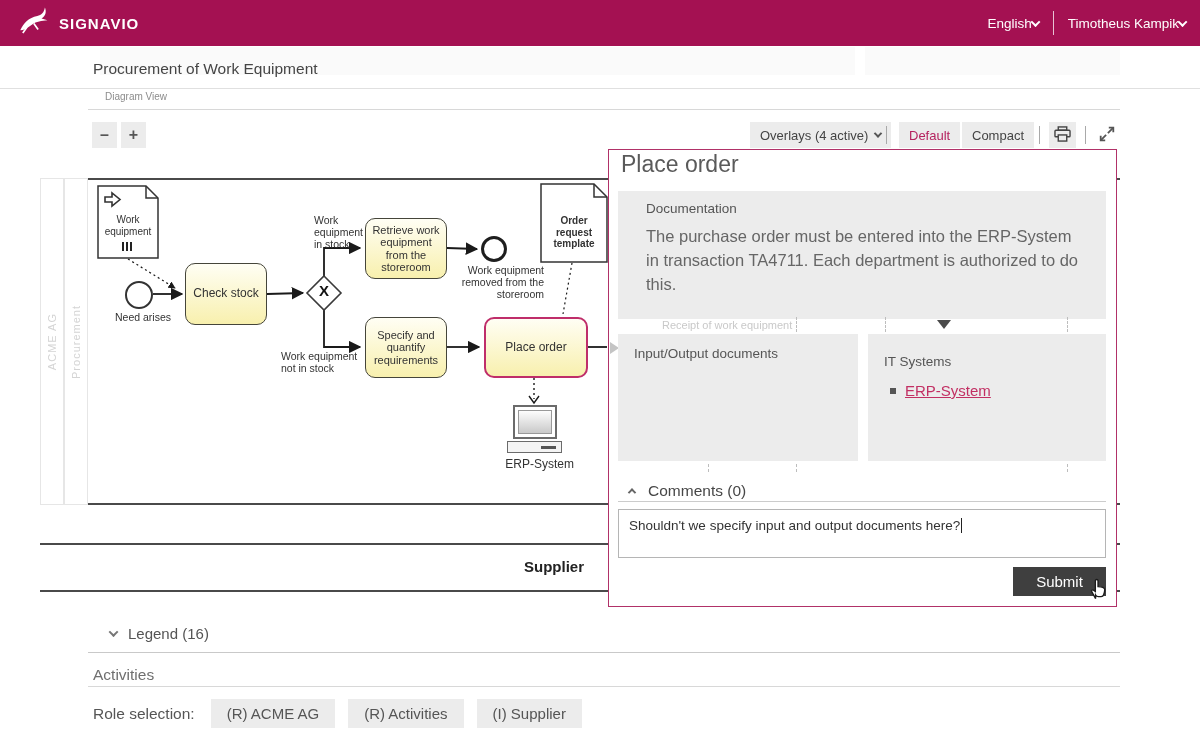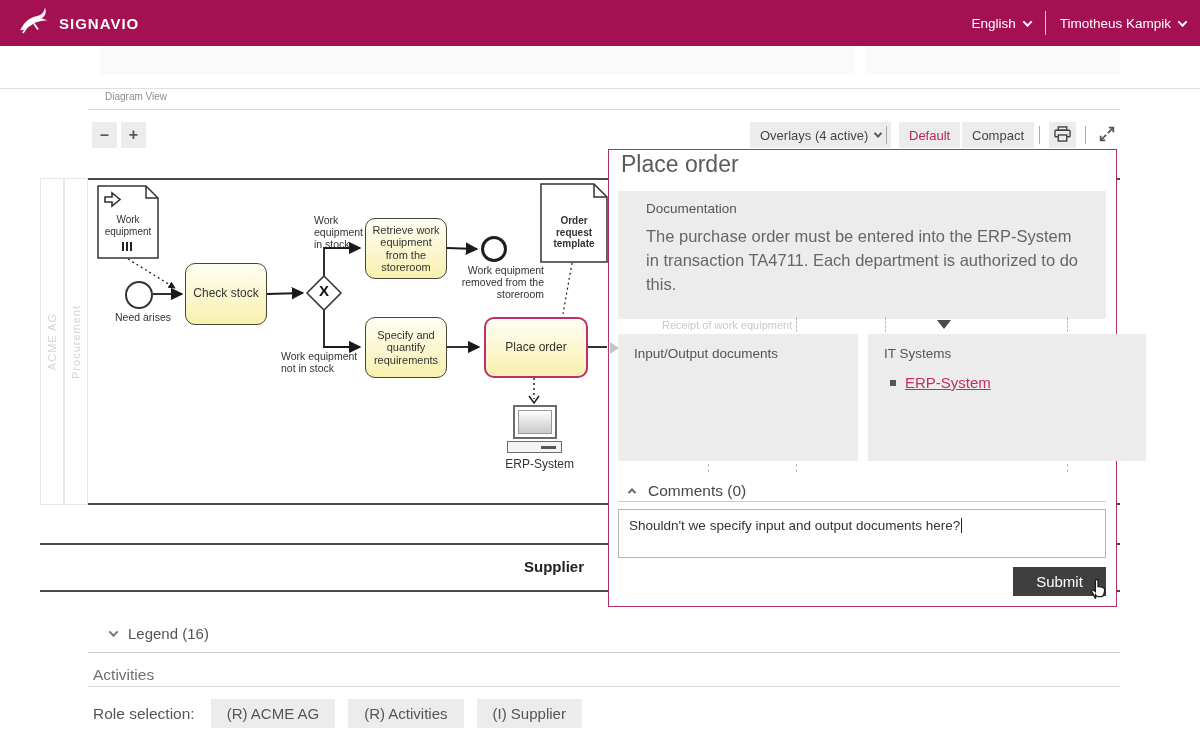--- a/index.html
+++ b/index.html
@@ -6,21 +6,21 @@
   html,body { background:#fff; }
   body { font-family: "Liberation Sans", sans-serif; }
   #app { position:relative; width:1200px; height:738px; overflow:hidden; background:#fff; }
   .abs { position:absolute; }
 
   
   .topbar { position:absolute; left:0; top:0; width:1200px; height:46px; background:#a41152; display:flex; align-items:center; }
   .brand { display:flex; align-items:center; gap:9px; margin-left:16px; }
   .brand-name { color:#fff; font-size:15px; font-weight:bold; letter-spacing:1px; }
   .topbar-right { position:absolute; right:14px; top:0; height:46px; display:flex; align-items:center; gap:14px; color:#fff; font-size:13.5px; }
-  .menu-item { display:flex; align-items:center; gap:8px; cursor:pointer; }
+  .menu-item { display:flex; align-items:center; cursor:pointer; }
   .chev { display:inline-block; width:7px; height:7px; border-right:2px solid currentColor; border-bottom:2px solid currentColor; transform:rotate(45deg) translate(-1px,-1px); }
   .chev-up { transform:rotate(-135deg) translate(-1px,-1px); }
   .top-divider { width:1px; height:24px; background:rgba(255,255,255,.75); }
 
   
   .ghostbox { position:absolute; height:28px; top:47px; background:#fafafa; }
   .page-title { position:absolute; left:93px; top:60px; font-size:15.5px; color:#454545; }
   .rule { position:absolute; background:#e0e0e0; height:1px; }
   .view-label { position:absolute; left:105px; top:91px; font-size:10px; color:#8c8c8c; }
 
@@ -103,20 +103,21 @@
       <span class="top-divider"></span>
       <span class="menu-item">
         <span>Timotheus Kampik</span>
         <span class="chev"></span>
       </span>
     </div>
   </div>
 
   <div class="ghostbox" style="left:100px; width:755px;"></div>
   <div class="ghostbox" style="left:865px; width:255px;"></div>
+  <div class="page-title">Procurement of Work Equipment</div>
   <div class="rule" style="left:0; top:88px; width:1200px;"></div>
   <div class="view-label">Diagram View</div>
   <div class="rule" style="left:88px; top:109px; width:1032px; background:#d8d8d8;"></div>
 
   <div class="tbtn zoombtn" style="left:92px;">
       <span>–</span>
     </div>
   <div class="tbtn zoombtn" style="left:121px;">
       <span>+</span>
     </div>
@@ -277,21 +278,21 @@
     <div class="ghost-dash" style="left:458px; top:167px; height:15px;"></div>
     <div class="ghost-arrow" style="left:1px; top:192px;"></div>
     <div class="ghost-dash" style="left:99px; top:314px; height:8px;"></div>
     <div class="ghost-dash" style="left:187px; top:314px; height:8px;"></div>
     <div class="ghost-dash" style="left:458px; top:314px; height:8px;"></div>
 
     <div class="gbox" style="left:9px; top:184px; width:240px; height:127px; padding:12px 16px;">
       <div class="gbox-label">Input/Output documents</div>
     </div>
 
-    <div class="gbox" style="left:259px; top:184px; width:278px; height:127px; padding:12px 16px;">
+    <div class="gbox" style="left:259px; top:184px; width:238px; height:127px; padding:20px 16px;">
       <div class="gbox-label">IT Systems</div>
       <div style="margin-top:13px; margin-left:6px;">
         <span class="bullet-sq"></span><a class="itlink">ERP-System</a>
       </div>
     </div>
 
     <div class="comments-head">
       <span class="chev chev-up" style="border-color:#666; width:6px; height:6px;"></span>
       <span>Comments (0)</span>
     </div>

